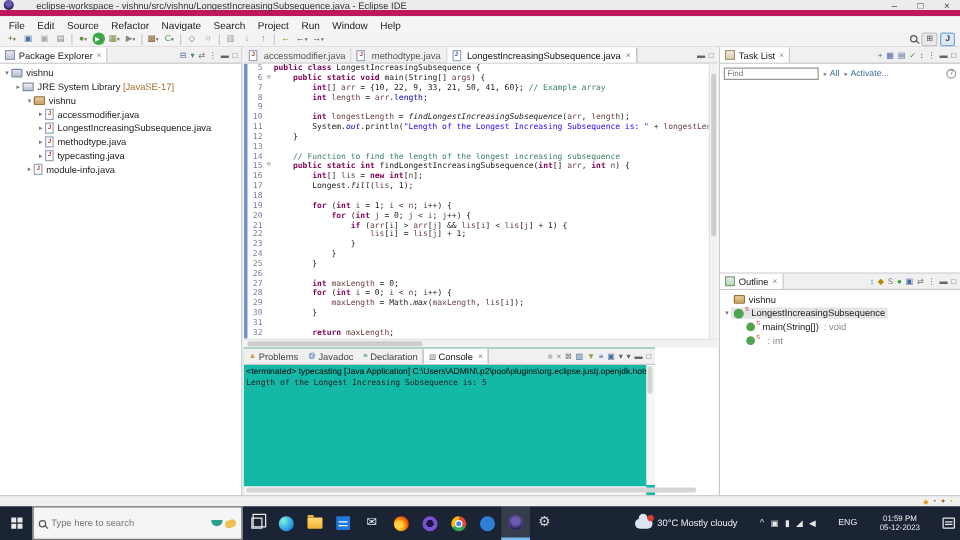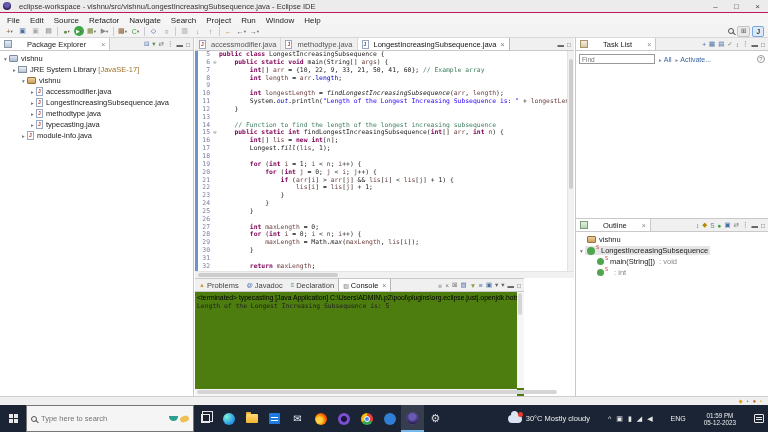--- a/index.html
+++ b/index.html
@@ -2,21 +2,21 @@
 <html><head>
 <meta charset="utf-8">
 <style>
   *{box-sizing:border-box;margin:0;padding:0}
   html,body{width:768px;height:432px;overflow:hidden}
   .screen{position:relative;width:768px;height:432px;background:#fff;overflow:hidden;
     font-family:"Liberation Sans",sans-serif;color:#222}
 
   
   .titlebar{position:absolute;top:0;left:0;right:0;height:13px;background:#ececec;
-    border-bottom:1px solid #be185d;display:flex;align-items:center;gap:8px;padding-left:3px}
+    border-bottom:5px solid #be185d;display:flex;align-items:center;gap:18px;padding-left:3px}
   .ecl-logo{width:8px;height:8px;border-radius:50%;flex:none;
     background:radial-gradient(circle at 50% 38%,#6a5ab5 0 32%,#241d4e 68%)}
   .titlebar .title{font-size:7.5px;color:#333;white-space:nowrap}
   .win-controls{margin-left:auto;display:flex;height:100%}
   .win-btn{width:21px;display:flex;align-items:center;justify-content:center;font-size:8px;color:#444}
 
   
   .menubar{position:absolute;top:13px;left:0;right:0;height:12px;background:#f5f5f5;
     display:flex;align-items:flex-end;font-size:8px;color:#222;padding-left:2px}
   .mitem{padding:0 5px}
@@ -34,21 +34,21 @@
   .mag::after{content:"";position:absolute;width:4px;height:1px;background:#555;
     transform:rotate(45deg);right:-3px;bottom:-1px}
   .persp{height:11px;padding:0 3px;display:flex;align-items:center;font-size:6.5px;
     border:1px solid #c5c5c5;background:#e9e9e9;border-radius:2px;color:#555}
   .persp.active{background:#dce9f7;border-color:#7aa7e0;color:#333;font-weight:bold}
 
   
   .panel{position:absolute;background:#fff}
   .vhead{height:13px;background:#f0f0f0;border-bottom:1px solid #c9c9c9;display:flex;
     align-items:stretch;font-size:7.5px}
-  .vtab{display:flex;align-items:center;gap:15px;background:#fff;border-right:1px solid #c9c9c9;
+  .vtab{display:flex;align-items:center;gap:3px;background:#fff;border-right:1px solid #c9c9c9;
     padding:0 4px;color:#222;white-space:nowrap}
   .vx{color:#888;font-size:7px}
   .vicons{margin-left:auto;display:flex;align-items:center;gap:3px;padding-right:3px;font-size:6.5px}
   .pe-tab-icon{width:8px;height:8px;background:linear-gradient(#e8ecf4,#b9c6da);border:1px solid #8a98ad;flex:none}
   .tl-tab-icon{width:8px;height:8px;background:linear-gradient(#f4efe4,#d8c9a8);border:1px solid #a89468;flex:none}
   .ol-tab-icon{width:8px;height:8px;background:linear-gradient(#e4f0e4,#b8d4b8);border:1px solid #7aa07a;flex:none}
 
   
   .pe-panel{left:0;top:38px;width:194px;height:358px;border-right:1px solid #c9c9c9}
   .tree{padding-top:2px}
@@ -90,21 +90,21 @@
   .tk-var{color:#6a3e3e}
   .tk-fld{color:#0000c0}
   .tk-sf{color:#0000c0;font-style:italic}
   .tk-sm{font-style:italic}
   .evscroll{position:absolute;top:13px;right:0;width:7px;height:220px;background:#f1f1f1;border-left:1px solid #e3e3e3}
   .evthumb{position:absolute;top:8px;left:1px;width:4px;height:130px;background:#cdcdcd;border-radius:2px}
   .ehscroll{position:absolute;top:233px;left:0;width:379px;height:7px;background:#f1f1f1;border-top:1px solid #e3e3e3}
   .ehthumb{position:absolute;top:1px;left:3px;width:140px;height:4px;background:#cdcdcd;border-radius:2px}
 
   
-  .console{position:absolute;top:240px;left:0;width:329px;height:118px;border-top:1px solid #c9c9c9;background:#4d7c0f}
+  .console{position:absolute;top:240px;left:0;width:329px;height:118px;border-top:1px solid #c9c9c9;background:#14b8a6}
   .ctab{display:flex;align-items:center;gap:2px;padding:0 4px;color:#444;white-space:nowrap}
   .ctab.active{background:#fff;border-right:1px solid #b5b5b5;border-left:1px solid #b5b5b5;color:#111}
   .cbanner{font-size:6.8px;color:#000;padding:2px 0 1px 2px;white-space:nowrap;overflow:hidden}
   .cout{font-family:"DejaVu Sans Mono",monospace;font-size:6.4px;color:#222;padding-left:2px;white-space:pre}
   .cvscroll{position:absolute;top:13px;right:0;bottom:8px;width:7px;background:#f6f6f6}
   .cvthumb{position:absolute;top:1px;left:1px;width:4px;height:22px;background:#d5d5d5;border-radius:2px}
   .chscroll{position:absolute;left:0;right:7px;bottom:0;height:7px;background:#f6f6f6}
   .chthumb{height:4px;margin:1px 2px;background:#d5d5d5;border-radius:2px;width:360px}
 
   

